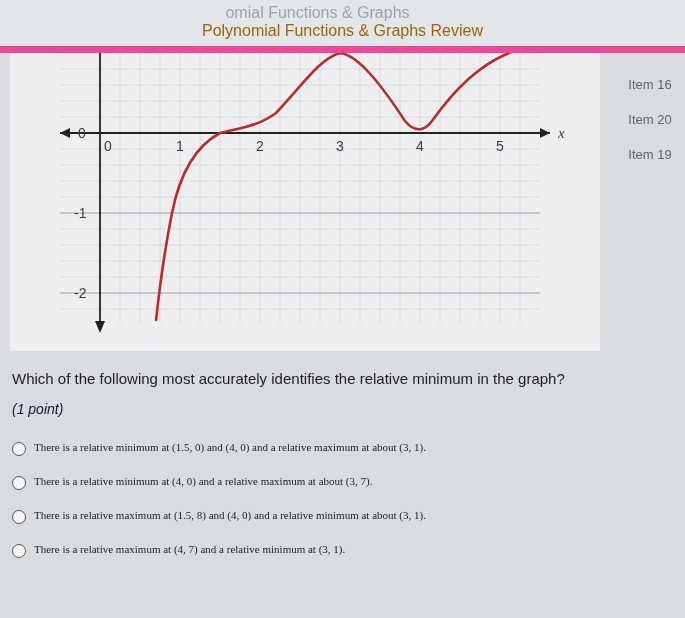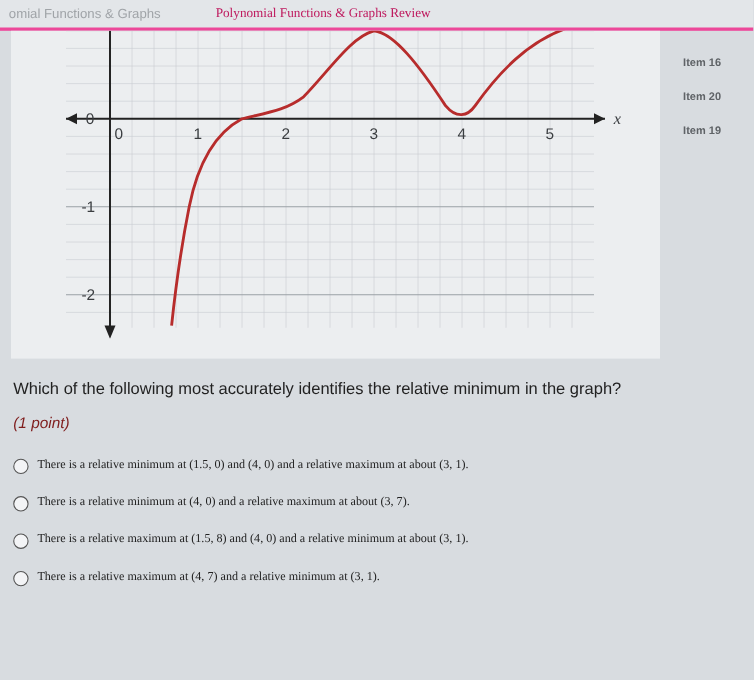--- a/index.html
+++ b/index.html
@@ -8,63 +8,63 @@
     background: #d8dce0;
     width: 685px;
     height: 618px;
     overflow: hidden;
     position: relative;
   }
   .topbar {
     display: flex;
     align-items: center;
     padding: 4px 8px 6px 8px;
-    font-size: 12px;
+    font-size: 16px;
     color: #8a8c8f;
     background: #e3e6e9;
-    border-bottom: 3px solid #ec4899;
+    border-bottom: 7px solid #ec4899;
+    flex-direction: column;
   }
   .topbar .crumb1 { flex: 0 0 auto; margin-right: 50px; color:#a0a4a8;}
-  .topbar .crumb2 { flex: 0 0 auto; color:#be185d;font-family:Liberation Serif, serif;}
+  .topbar .crumb2 { flex: 0 0 auto; color:#a16207;}
   .main {
     display: flex;
   }
   .content {
     flex: 1 1 auto;
     padding: 0 10px 10px 10px;
   }
   .sidebar {
     flex: 0 0 70px;
     padding-top: 14px;
   }
   .side-item {
-    font-size: 10px;
+    font-size: 13px;
     color: #5f6367;
     padding: 10px 6px;
-    text-align: left;
+    text-align: center;
     cursor: pointer;
-    font-weight: bold;
   }
   .graph-wrap {
     background: #eceef0;
     padding: 0 18px 18px 50px;
     width: 590px;
   }
   svg.graph { display:block; }
   .question {
     padding: 18px 6px 8px 2px;
     font-size: 15px;
     color: #222;
     line-height: 1.35;
   }
   .points {
     padding: 4px 6px 14px 2px;
     font-size: 14px;
     font-style: italic;
-    color: #7f1d1d;
+    color: #0f172a;
   }
   .options { padding: 0 12px 0 2px; }
   .opt {
     display: flex;
     align-items: flex-start;
     gap: 8px;
     padding: 9px 0;
     font-size: 11px;
     color: #222;
     line-height: 1.35;

